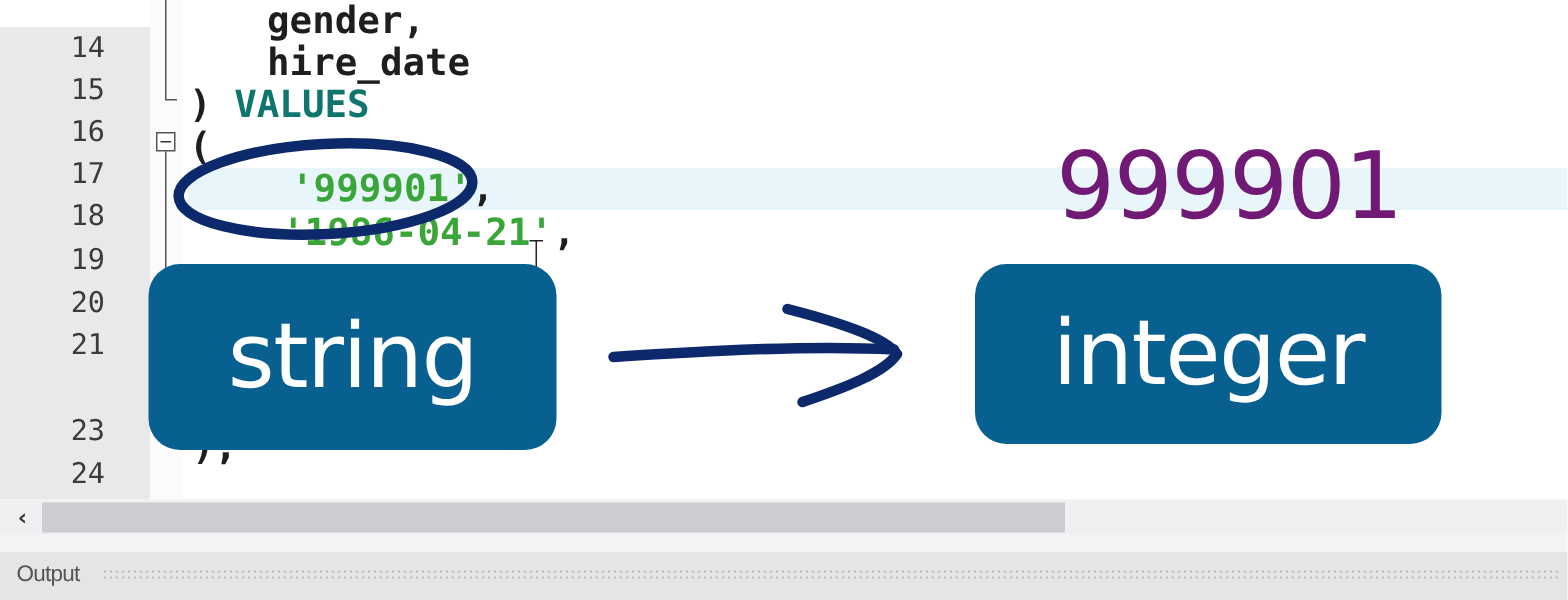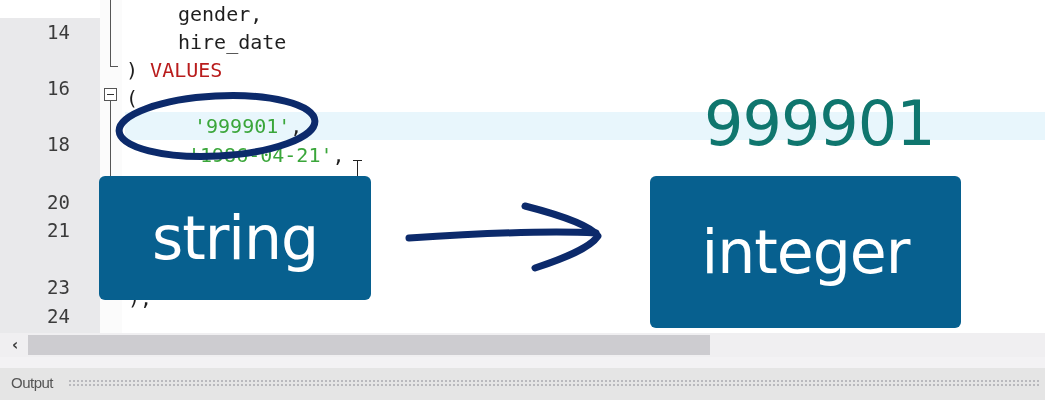--- a/index.html
+++ b/index.html
@@ -10,45 +10,45 @@
   }
   .editor { position: absolute; left: 0; top: 0; width: 1045px; height: 333px; background: #ffffff; overflow: hidden; }
   .gutter { position: absolute; left: 0; top: 0; width: 100px; height: 333px; background: #e9e9eb; margin-top: 18px; }
   .gutter-gap { position: absolute; left: 100px; top: 0; width: 22px; height: 333px; background: #fbfbfb; }
   .line-num {
     position: absolute; left: 0; width: 70px; text-align: right;
     font-size: 19px; color: #3b3b3b; line-height: 28px; height: 28px;
   }
   .current-line { position: absolute; left: 125px; right: 0; top: 112px; height: 28px; background: #e8f6fc; }
   .code-line {
-    position: absolute; left: 126px; font-size: 20px; line-height: 28px; height: 28px;
-    color: #1e1e1e; white-space: pre;
+    position: absolute; left: 126px; font-size: 25px; line-height: 28px; height: 28px;
+    color: #1e1e1e; white-space: pre; font-weight: bold;
   }
-  .kw { color: #b91c1c; }
+  .kw { color: #0f766e; }
   .str { color: #3aa63a; }
   .fold-line { position: absolute; background: #555; }
   .fold-box {
     position: absolute; left: 104px; top: 88px; width: 13px; height: 13px;
     border: 1px solid #555; background: #fff; box-sizing: border-box;
   }
   .fold-box::after { content: ""; position: absolute; left: 2px; right: 2px; top: 5px; height: 1px; background: #333; }
   .caret-ibeam { position: absolute; left: 357px; top: 160px; width: 1px; height: 22px; background: #222; }
   .caret-ibeam::before, .caret-ibeam::after { content: ""; position: absolute; left: -4px; width: 9px; height: 1px; background: #222; }
   .caret-ibeam::before { top: 0; }
   .caret-ibeam::after { bottom: 0; }
 
   .label-box {
-    position: absolute; background: #07608f; border-radius: 6px; color: #ffffff;
+    position: absolute; background: #07608f; border-radius: 21px; color: #ffffff;
     display: flex; align-items: center; justify-content: center;
     font-family: "DejaVu Sans", "Liberation Sans", sans-serif; font-size: 60px; letter-spacing: -1px;
   }
   .box-string { left: 99px; top: 176px; width: 272px; height: 124px; }
-  .box-integer { left: 650px; top: 176px; width: 311px; height: 152px; }
+  .box-integer { left: 650px; top: 176px; width: 311px; height: 120px; }
   .value-text {
-    position: absolute; left: 704px; top: 88px; color: #0f766e;
+    position: absolute; left: 704px; top: 88px; color: #701a75;
     font-family: "DejaVu Sans", "Liberation Sans", sans-serif; font-size: 62px; letter-spacing: -1px;
     line-height: 72px;
   }
   svg.overlay { position: absolute; left: 0; top: 0; pointer-events: none; }
 
   .hscroll { position: absolute; left: 0; top: 333px; width: 1045px; height: 24px; background: #f0eff1; }
   .hscroll-arrow {
     position: absolute; left: 6px; top: 2px; width: 18px; height: 20px; color: #3a3a3a;
     font-family: "DejaVu Sans", sans-serif; font-size: 15px; font-weight: bold; line-height: 20px; text-align: center;
   }
@@ -64,22 +64,25 @@
     background-image: radial-gradient(circle, #b9b9bd 0.8px, transparent 1px);
     background-size: 4px 4px;
   }
 </style>
 </head>
 <body>
 
 <div class="editor">
   <div class="gutter">
     <div class="line-num" style="top:0px">14</div>
+    <div class="line-num" style="top:28px">15</div>
     <div class="line-num" style="top:56px">16</div>
+    <div class="line-num" style="top:84px">17</div>
     <div class="line-num" style="top:112px">18</div>
+    <div class="line-num" style="top:141px">19</div>
     <div class="line-num" style="top:170px">20</div>
     <div class="line-num" style="top:198px">21</div>
     <div class="line-num" style="top:255px">23</div>
     <div class="line-num" style="top:284px">24</div>
   </div>
   <div class="gutter-gap"></div>
 
   <div class="current-line"></div>
 
   <div class="fold-line" style="left:110px; top:0; width:1px; height:66px;"></div>

